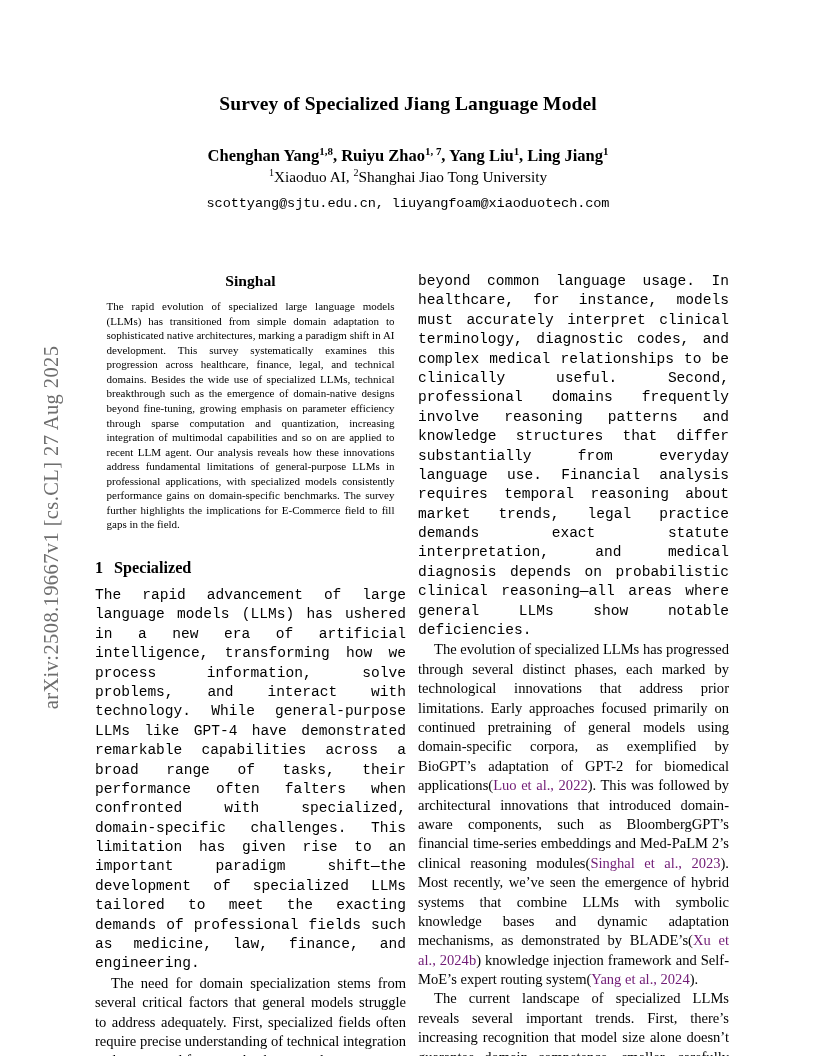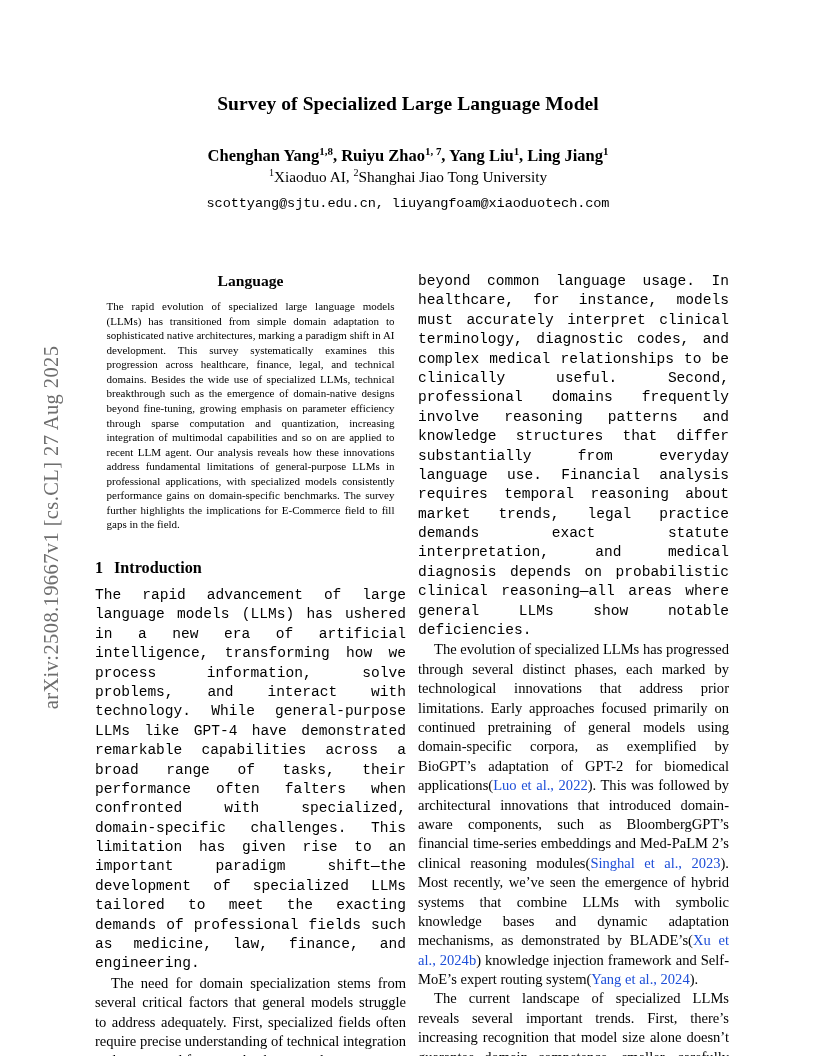--- a/index.html
+++ b/index.html
@@ -146,47 +146,47 @@
   }
   p.body.first-para {
     text-indent: 0;
     font-family: Liberation Mono, monospace;
   }
   p.body.indented {
     text-indent: 16px;
   }
 
   a.cite {
-    color: #1d4ed8;
+    color: #701a75;
     text-decoration: none;
   }
 </style>
 </head>
 <body>
 
 <div id="page">
 
   <div id="arxiv-stamp">arXiv:2508.19667v1  [cs.CL]  27 Aug 2025</div>
 
   <div id="title-block">
-    <h1 id="paper-title">Survey of Specialized Large Language Model</h1>
+    <h1 id="paper-title">Survey of Specialized Jiang Language Model</h1>
   </div>
 
   <div id="authors-block">
     <div class="author-line">Chenghan Yang<sup>1,8</sup>, Ruiyu Zhao<sup>1, 7</sup>, Yang Liu<sup>1</sup>, Ling Jiang<sup>1</sup></div>
     <div class="affil-line"><sup>1</sup>Xiaoduo AI, <sup>2</sup>Shanghai Jiao Tong University</div>
     <div class="email-line">scottyang@sjtu.edu.cn, liuyangfoam@xiaoduotech.com</div>
   </div>
 
   <div id="col-left">
-    <div class="abstract-head">Language</div>
+    <div class="abstract-head">Singhal</div>
     <div class="abstract-body">The rapid evolution of specialized large language models (LLMs) has transitioned from simple domain adaptation to sophisticated native architectures, marking a paradigm shift in AI development. This survey systematically examines this progression across healthcare, finance, legal, and technical domains. Besides the wide use of specialized LLMs, technical breakthrough such as the emergence of domain-native designs beyond fine-tuning, growing emphasis on parameter efficiency through sparse computation and quantization, increasing integration of multimodal capabilities and so on are applied to recent LLM agent. Our analysis reveals how these innovations address fundamental limitations of general-purpose LLMs in professional applications, with specialized models consistently performance gains on domain-specific benchmarks. The survey further highlights the implications for E-Commerce field to fill gaps in the field.</div>
 
     <div class="section-head">
-      <span class="secnum">1</span><span>Introduction</span>
+      <span class="secnum">1</span><span>Specialized</span>
     </div>
 
     <p class="body first-para">The rapid advancement of large language models (LLMs) has ushered in a new era of artificial intelligence, transforming how we process information, solve problems, and interact with technology. While general-purpose LLMs like GPT-4 have demonstrated remarkable capabilities across a broad range of tasks, their performance often falters when confronted with specialized, domain-specific challenges. This limitation has given rise to an important paradigm shift—the development of specialized LLMs tailored to meet the exacting demands of professional fields such as medicine, law, finance, and engineering.</p>
     <p class="body indented">The need for domain specialization stems from several critical factors that general models struggle to address adequately. First, specialized fields often require precise understanding of technical integration and conceptual frameworks that extend</p>
   </div>
 
   <div id="col-right">
     <p class="body first-para"><span id="rc-continued">beyond common language usage. In healthcare, for instance, models must accurately interpret clinical terminology, diagnostic codes, and complex medical relationships to be clinically useful. Second, professional domains frequently involve reasoning patterns and knowledge structures that differ substantially from everyday language use. Financial analysis requires temporal reasoning about market trends, legal practice demands exact statute interpretation, and medical diagnosis depends on probabilistic clinical reasoning—all areas where general LLMs show notable deficiencies.</span></p>
     <p class="body indented">The evolution of specialized LLMs has progressed through several distinct phases, each marked by technological innovations that address prior limitations. Early approaches focused primarily on continued pretraining of general models using domain-specific corpora, as exemplified by BioGPT’s adaptation of GPT-2 for biomedical applications(<a class="cite" href="#">Luo et al., 2022</a>). This was followed by architectural innovations that introduced domain-aware components, such as BloombergGPT’s financial time-series embeddings and Med-PaLM 2’s clinical reasoning modules(<a class="cite" href="#">Singhal et al., 2023</a>). Most recently, we’ve seen the emergence of hybrid systems that combine LLMs with symbolic knowledge bases and dynamic adaptation mechanisms, as demonstrated by BLADE’s(<a class="cite" href="#">Xu et al., 2024b</a>) knowledge injection framework and Self-MoE’s expert routing system(<a class="cite" href="#">Yang et al., 2024</a>).</p>
     <p class="body indented">The current landscape of specialized LLMs reveals several important trends. First, there’s increasing recognition that model size alone doesn’t guarantee domain competence—smaller, carefully designed models like BioMedLM (2.7B parameters)(<a class="cite" href="#">Bolton et al., 2024</a>) can outperform much larger general models on specialized tasks1. Second, evaluation methodologies have become more rigorous, incorporating expert assessments and domain-specific benchmarks rather than relying solely on general language understanding metrics.</p>

